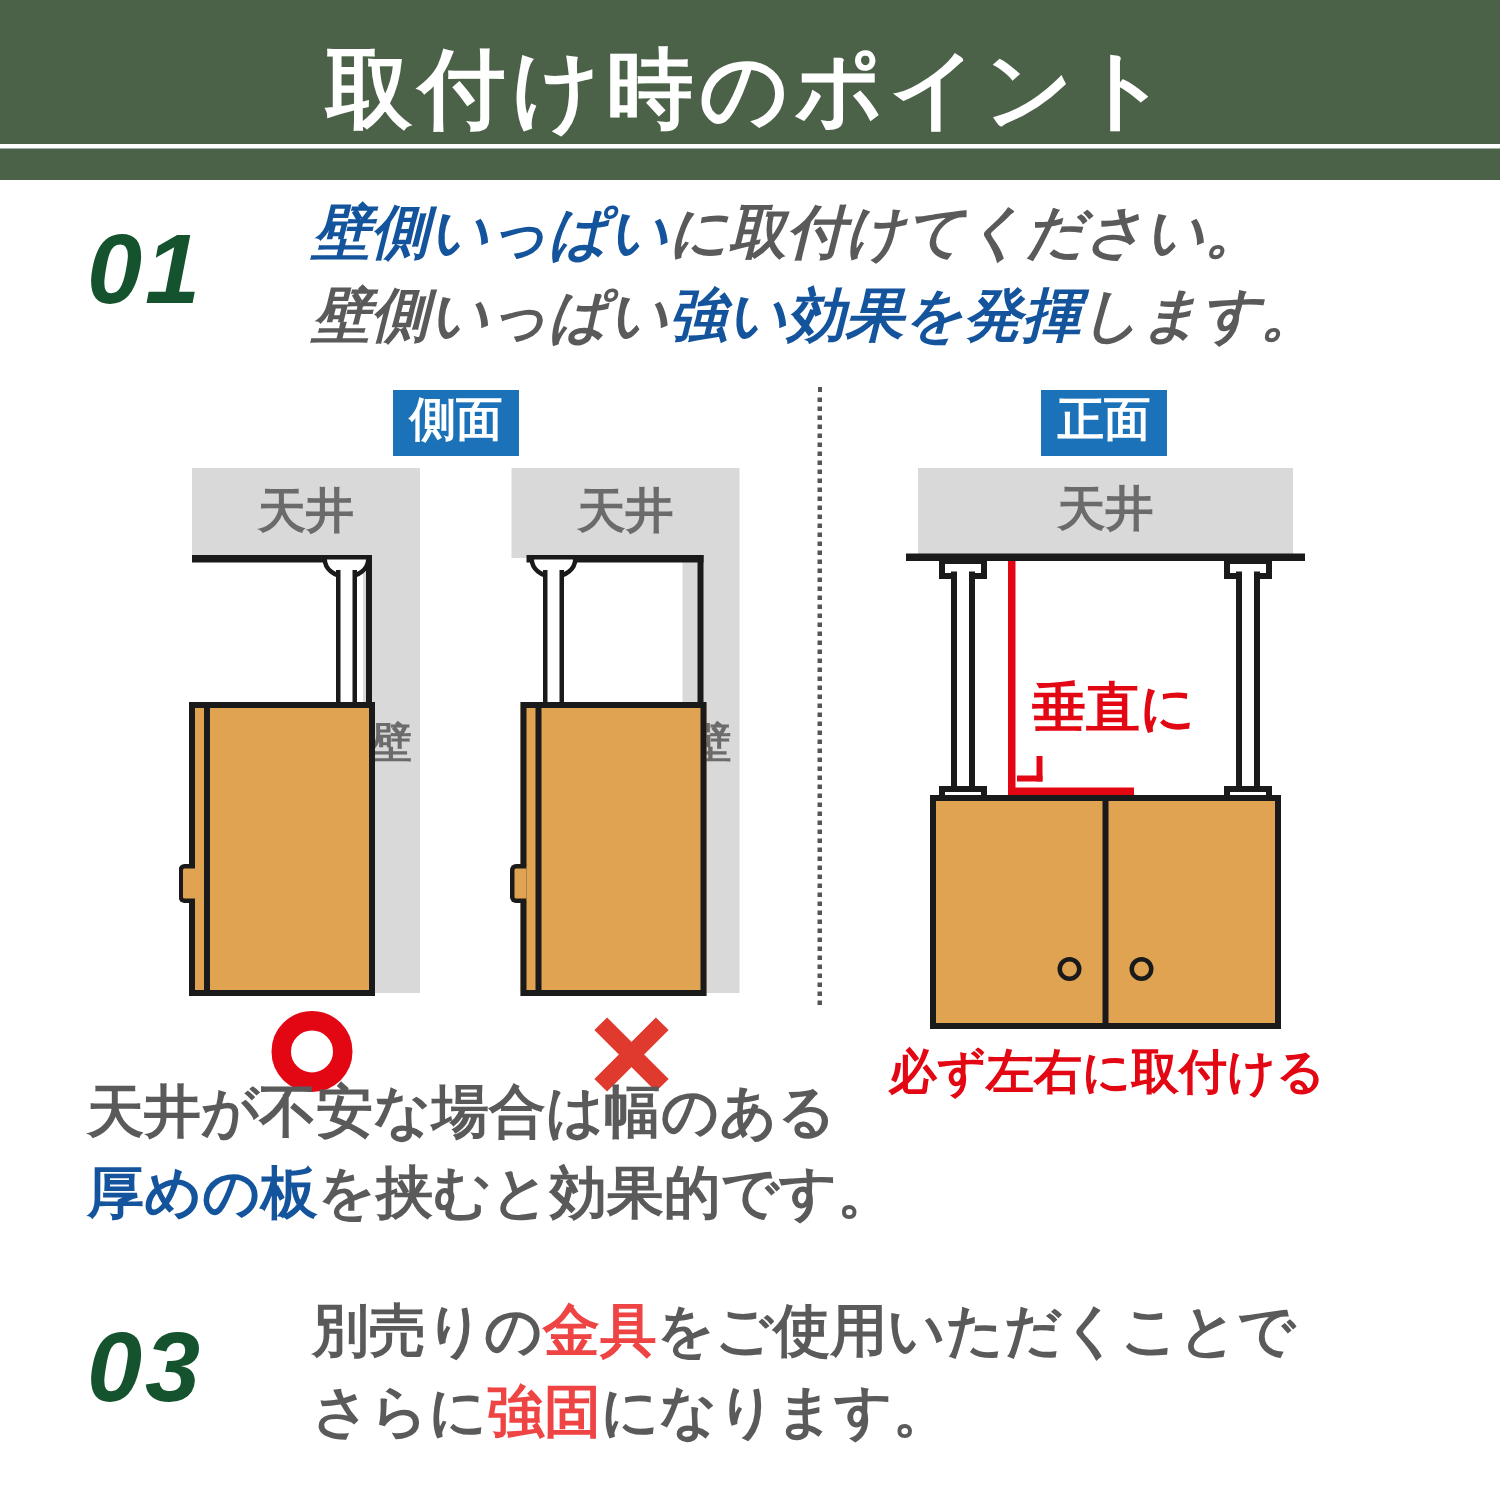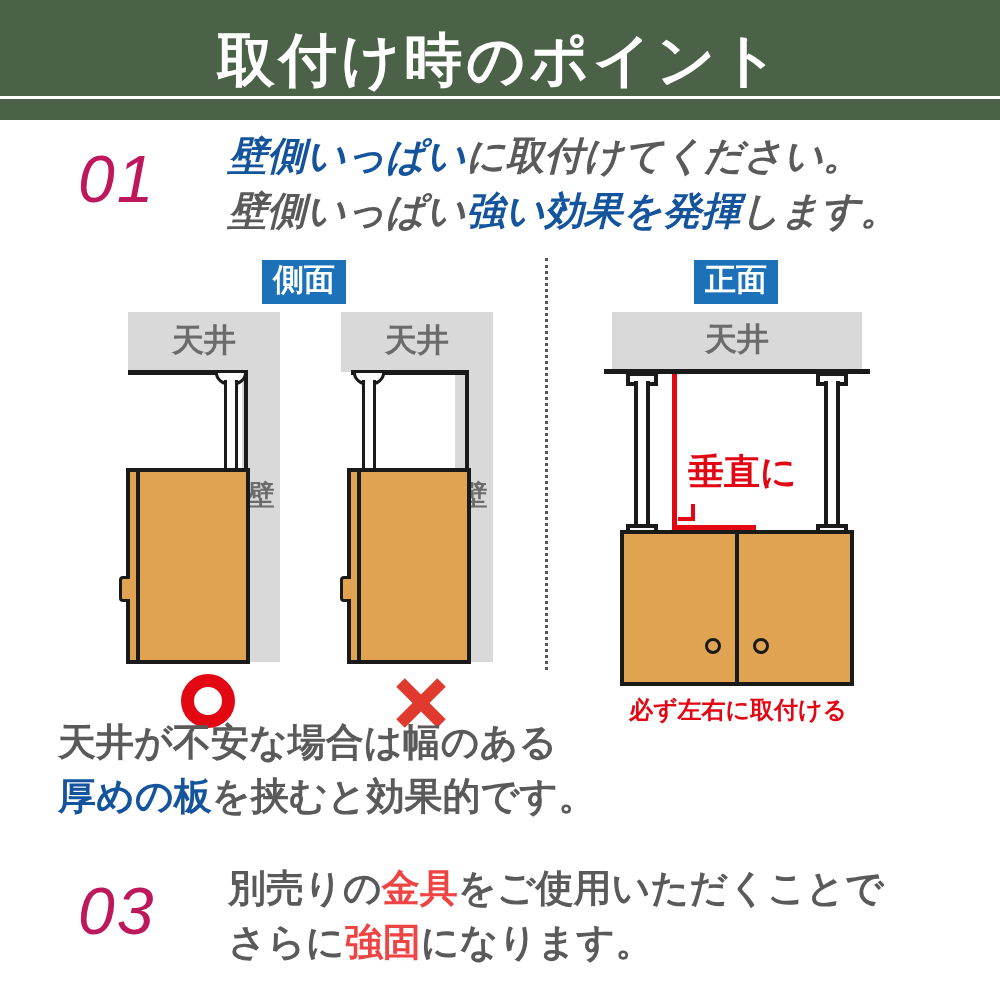--- a/index.html
+++ b/index.html
@@ -49,30 +49,29 @@
     background: #ffffff;
   }
 
   
   .point {
     position: absolute;
     display: flex;
     align-items: flex-start;
   }
   .point-num {
-    color: #be185d;
+    color: #14532d;
     font-size: 64px;
-    font-weight: normal;
+    font-weight: bold;
     font-style: italic;
     line-height: 1;
     width: 150px;
     flex: 0 0 150px;
     text-align: left;
     letter-spacing: 2px;
-    margin-left: 20px;
   }
   .point-body {
     display: block;
   }
   .line {
     font-size: 38px;
     font-weight: bold;
     line-height: 1.42;
     color: #5a5a5a;
     white-space: nowrap;
@@ -427,21 +426,21 @@
   #knob-left  { right: 14px; }
   #knob-right { left: 14px; }
 
   .fv-caption {
     position: absolute;
     left: -28px;
     top: 386px;
     width: 308px;
     text-align: center;
     color: #e30613;
-    font-size: 24px;
+    font-size: 32px;
     font-weight: bold;
     line-height: 1;
     white-space: nowrap;
   }
 </style>
 </head>
 <body>
 
 <div class="page">
 

